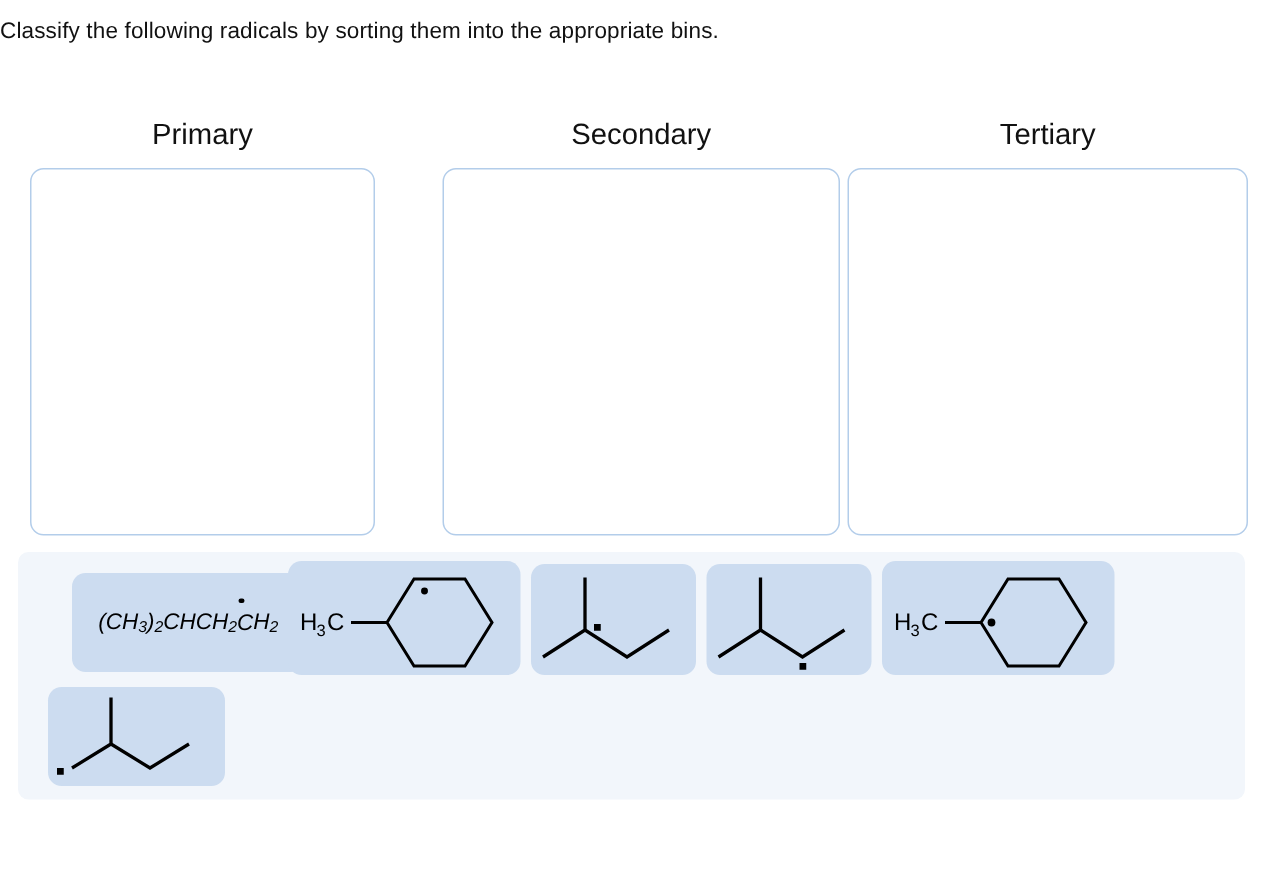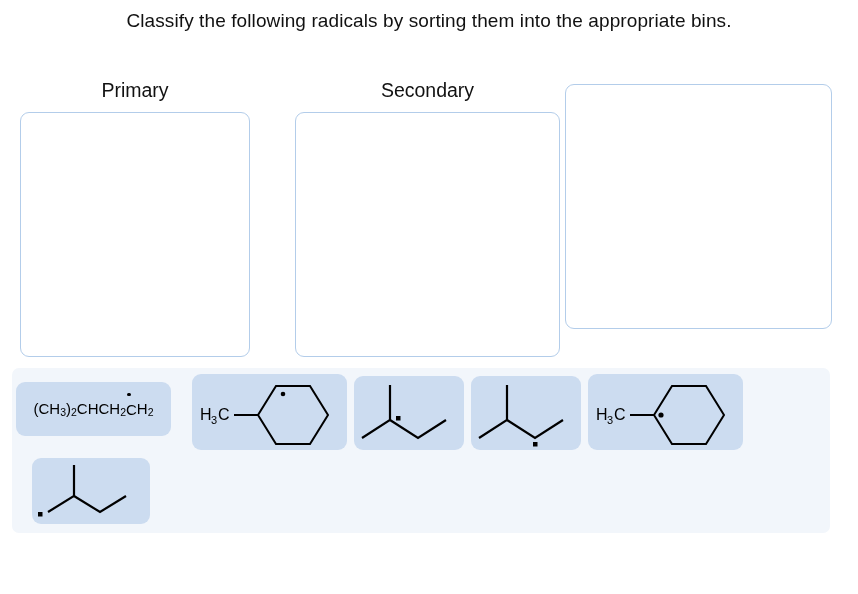--- a/index.html
+++ b/index.html
@@ -6,22 +6,21 @@
   body{
     width:858px;height:594px;
     background:#ffffff;
     font-family:"Liberation Sans", sans-serif;
     color:#000000;
     overflow:hidden;
     position:relative;
   }
   .prompt{
     position:absolute;left:0;top:8px;width:858px;
-    text-align:center;
-    font-size:19px;
+    font-size:15px;
     line-height:26px;
     color:#111;
     letter-spacing:0.1px;
   }
   
   .bins{position:absolute;left:20px;top:78px;width:812px;height:282px;}
   .bin-col{position:absolute;top:0;}
   .bin-col.c1{left:0px;width:230px;}
   .bin-col.c2{left:275px;width:265px;}
   .bin-col.c3{left:545px;width:267px;}
@@ -46,21 +45,21 @@
     background:#f2f6fb;
     border-radius:7px;
   }
   .tile{
     position:absolute;
     background:#ccdcf0;
     border-radius:9px;
     box-sizing:border-box;
   }
   
-  .t1{left:4px;top:14px;width:155px;height:54px;}
+  .t1{left:36px;top:14px;width:155px;height:66px;font-style:italic;}
   .t2{left:180px;top:6px;width:155px;height:76px;}
   .t3{left:342px;top:8px;width:110px;height:74px;}
   .t4{left:459px;top:8px;width:110px;height:74px;}
   .t5{left:576px;top:6px;width:155px;height:76px;}
   .t6{left:20px;top:90px;width:118px;height:66px;}
 
   .formula{
     position:absolute;left:0;top:0;width:100%;height:100%;
     display:flex;align-items:center;justify-content:center;
     font-size:15px;color:#000;
@@ -87,20 +86,21 @@
     <div class="bin-title">Primary</div>
     <div class="bin-box"></div>
   </div>
 
   <div class="bin-col c2">
     <div class="bin-title">Secondary</div>
     <div class="bin-box"></div>
   </div>
 
   <div class="bin-col c3">
+    <div class="bin-title">Tertiary</div>
     <div class="bin-box"></div>
   </div>
 
 </div>
 
 <div class="tray">
 
   <div class="tile t1">
     <div class="formula">
       <span>(CH<sub>3</sub>)<sub>2</sub>CHCH<sub>2</sub></span>

